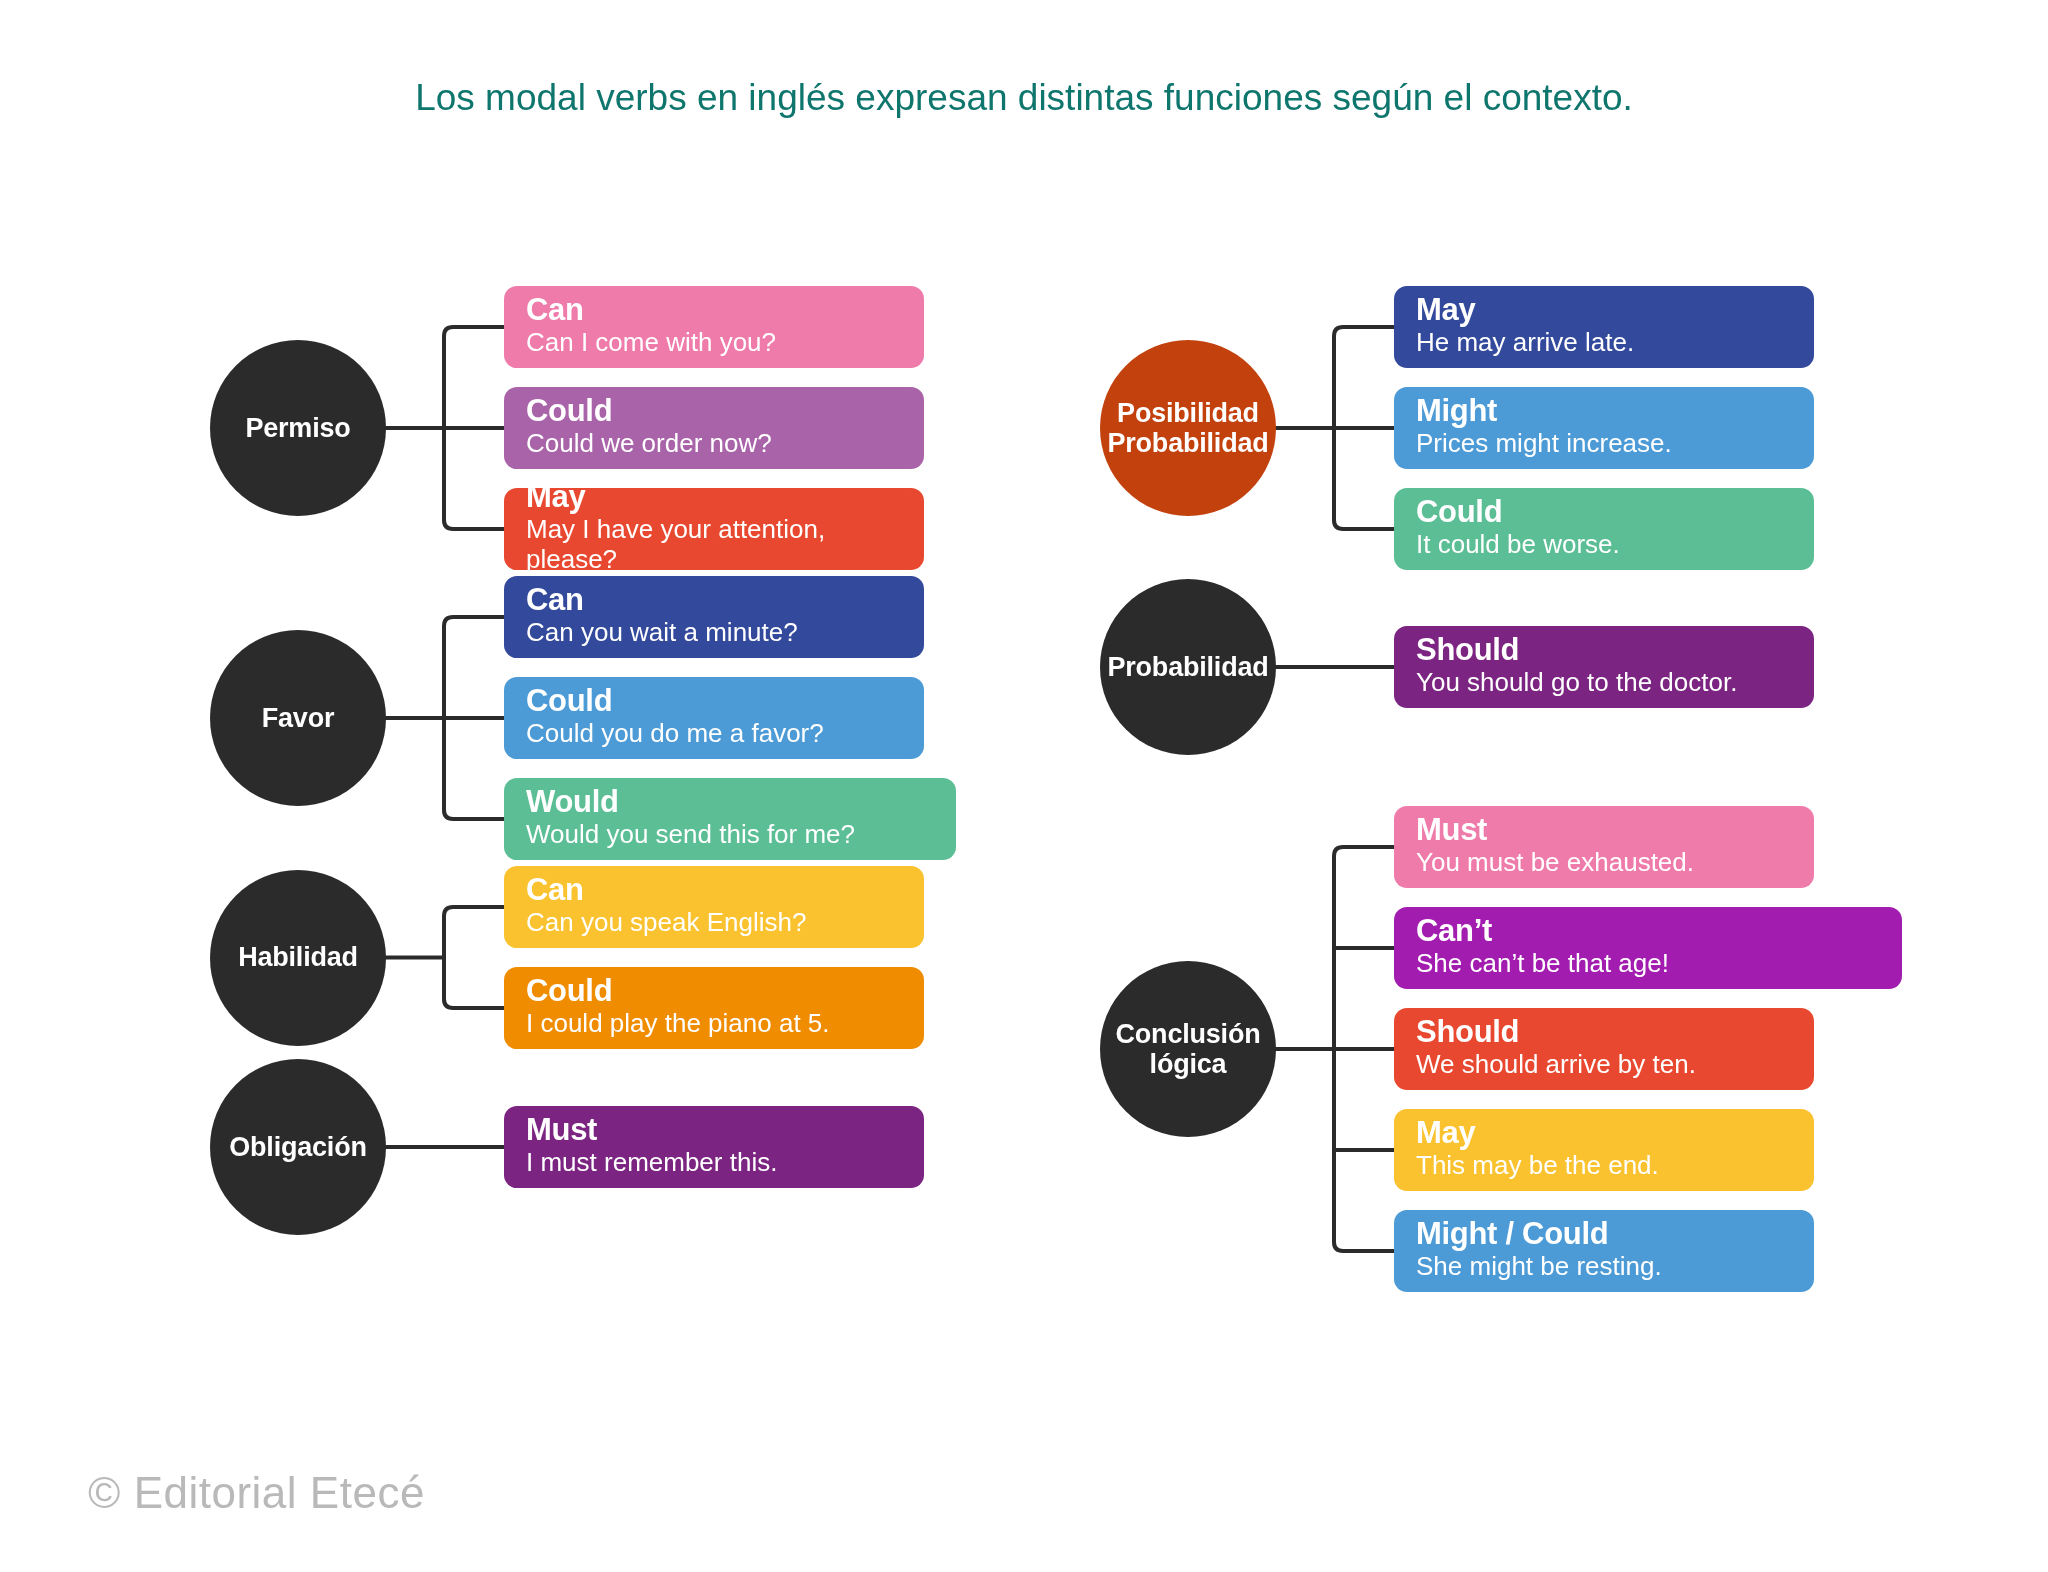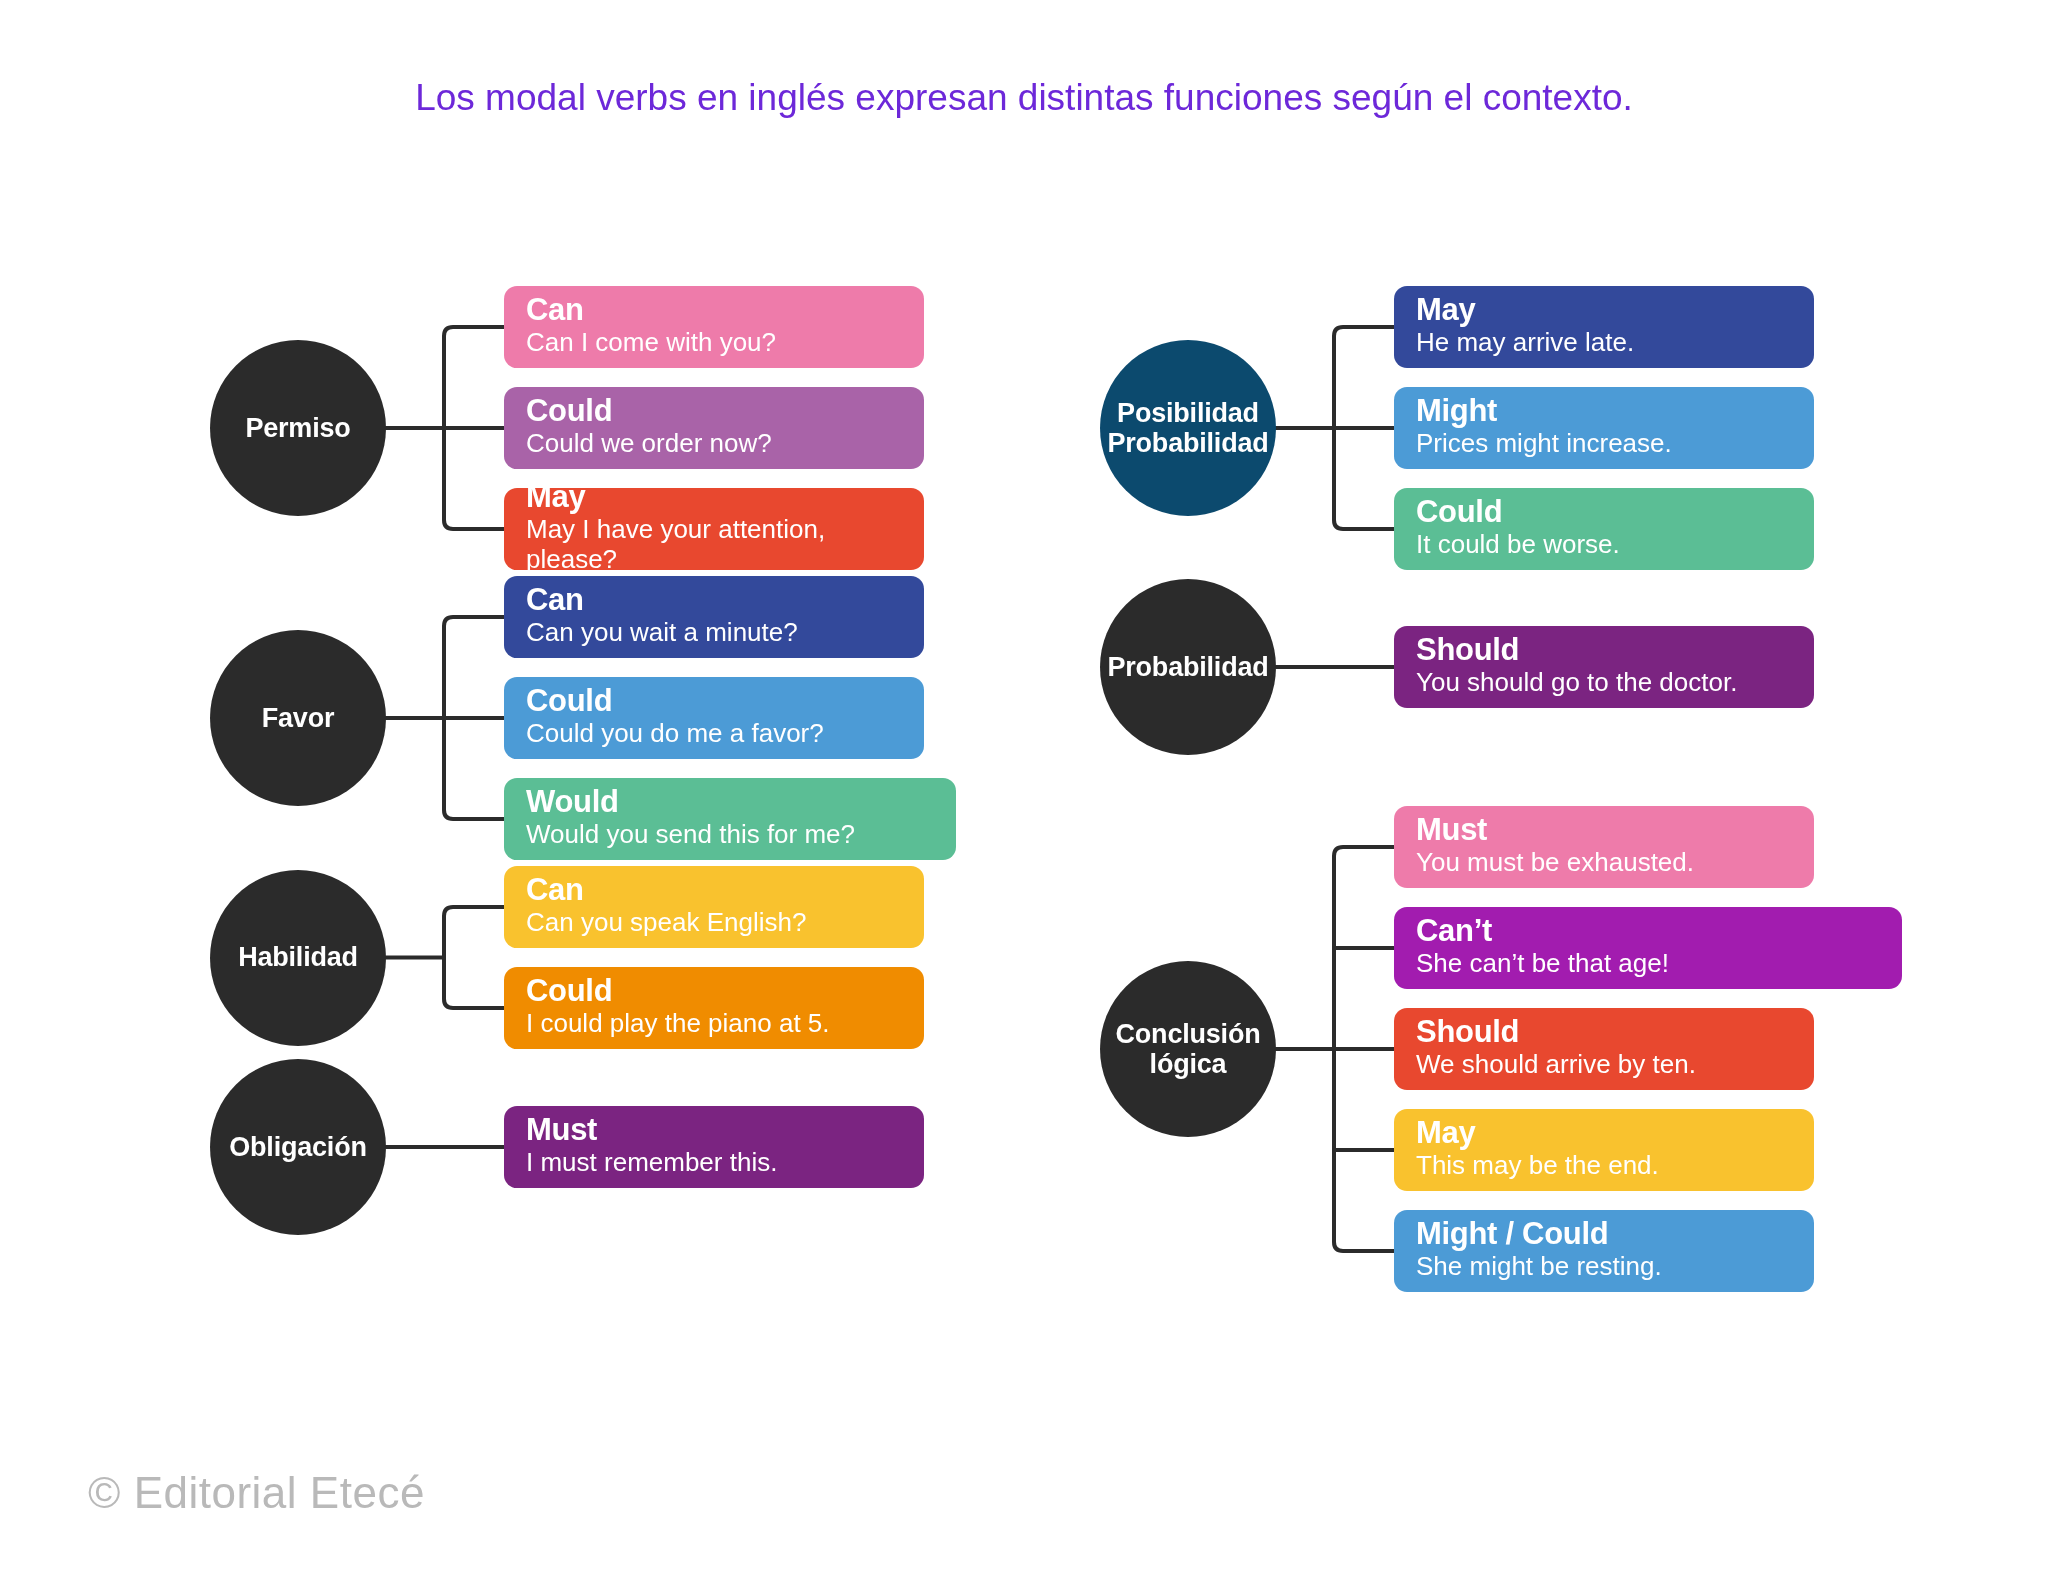--- a/index.html
+++ b/index.html
@@ -12,21 +12,21 @@
   }
   .page{position:relative;width:2048px;height:1572px;}
 
   
   .header{text-align:center;padding-top:38px;}
   .title{
     font-size:76px;font-weight:bold;color:#2b2b2b;
     letter-spacing:-1.5px;line-height:1.0;margin:0;
   }
   .subtitle{
-    font-size:37px;color:#6d28d9;font-weight:400;
+    font-size:37px;color:#0f766e;font-weight:400;
     margin:40px 0 0 0;line-height:1.1;
   }
 
   
   .columns{position:absolute;top:286px;left:0;width:2048px;}
   .col{position:absolute;top:0;}
   .col-left{left:210px;width:720px;}
   .col-right{left:1100px;width:720px;}
 
   
@@ -160,21 +160,21 @@
           <div class="cards" style="left: 294px; top: 0px; width: 420px;">
             <div class="card" style="background: rgb(123, 36, 129); width: 420px; height: 82px; margin-bottom: 0px;">
               <div class="modal">Must</div>
               <div class="example">I must remember this.</div>
             </div>
           </div>
         </div>
       </div>
     <div class="col col-right">
         <div class="group" style="position: absolute; top: 0px; left: 0px; width: 714px; height: 284px;">
-          <div class="circle" style="width: 176px; height: 176px; left: 0px; top: 54px; background: #0c4a6e; justify-content: center;">
+          <div class="circle" style="width: 176px; height: 176px; left: 0px; top: 54px; background: #c2410c; justify-content: center;">
             <span>Posibilidad<br>Probabilidad</span>
           </div>
           <svg class="connector" width="298" height="288">
             <line x1="172" y1="142" x2="234" y2="142" stroke="#2b2b2b" stroke-width="4" stroke-linecap="butt"></line>
             <path d="M 294 41 H 243 Q 234 41 234 50 V 234 Q 234 243 243 243 H 294" stroke="#2b2b2b" stroke-width="4" fill="none" stroke-linecap="butt" stroke-linejoin="round"></path>
             <line x1="234" y1="142" x2="294" y2="142" stroke="#2b2b2b" stroke-width="4" stroke-linecap="butt"></line>
           </svg>
           <div class="cards" style="left: 294px; top: 0px; width: 420px;">
             <div class="card" style="background: rgb(51, 73, 155); width: 420px; height: 82px;">
               <div class="modal">May</div>

